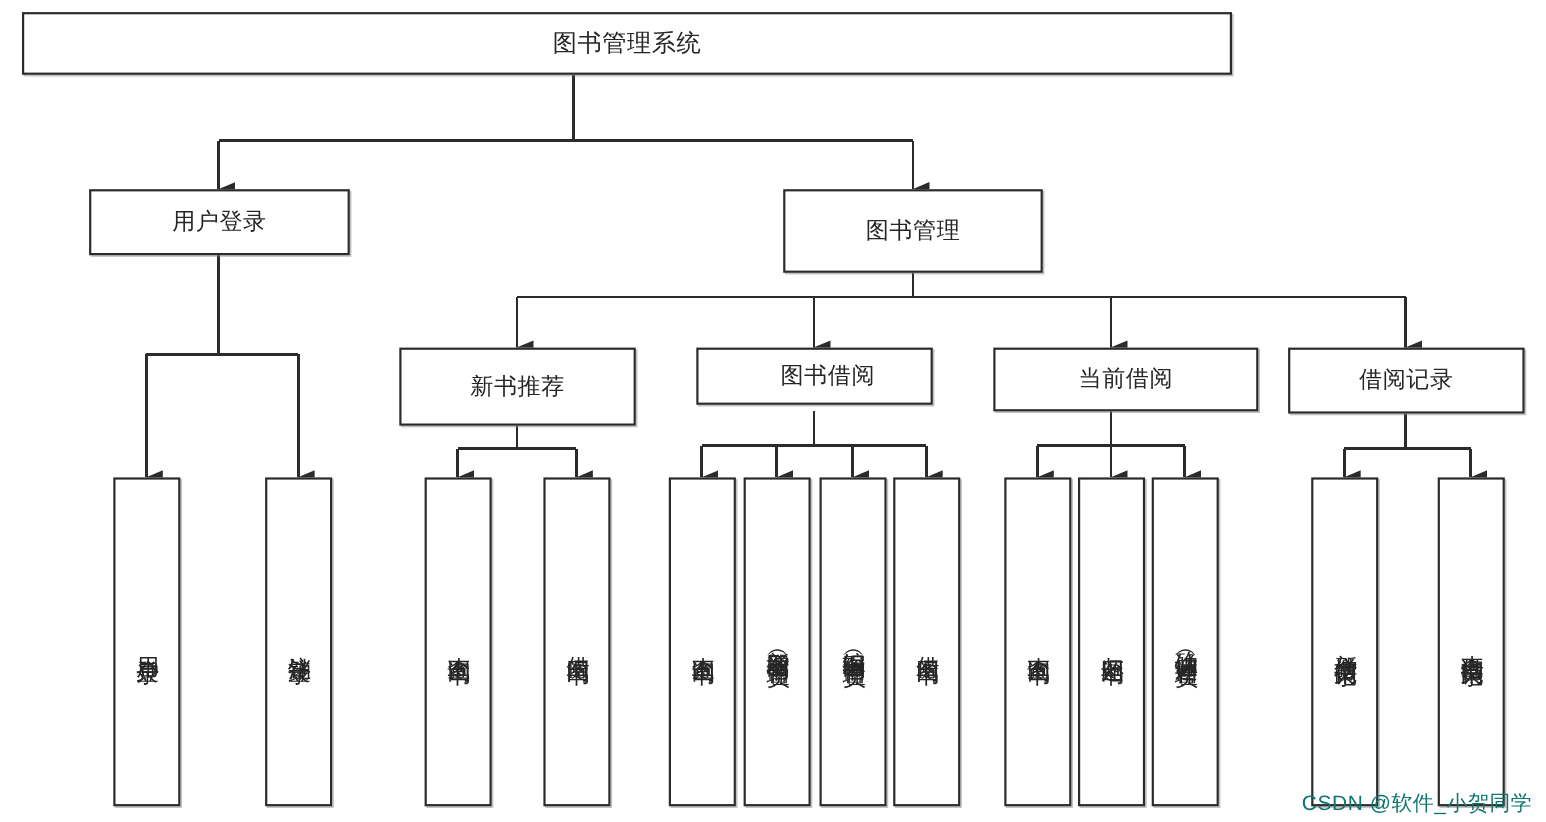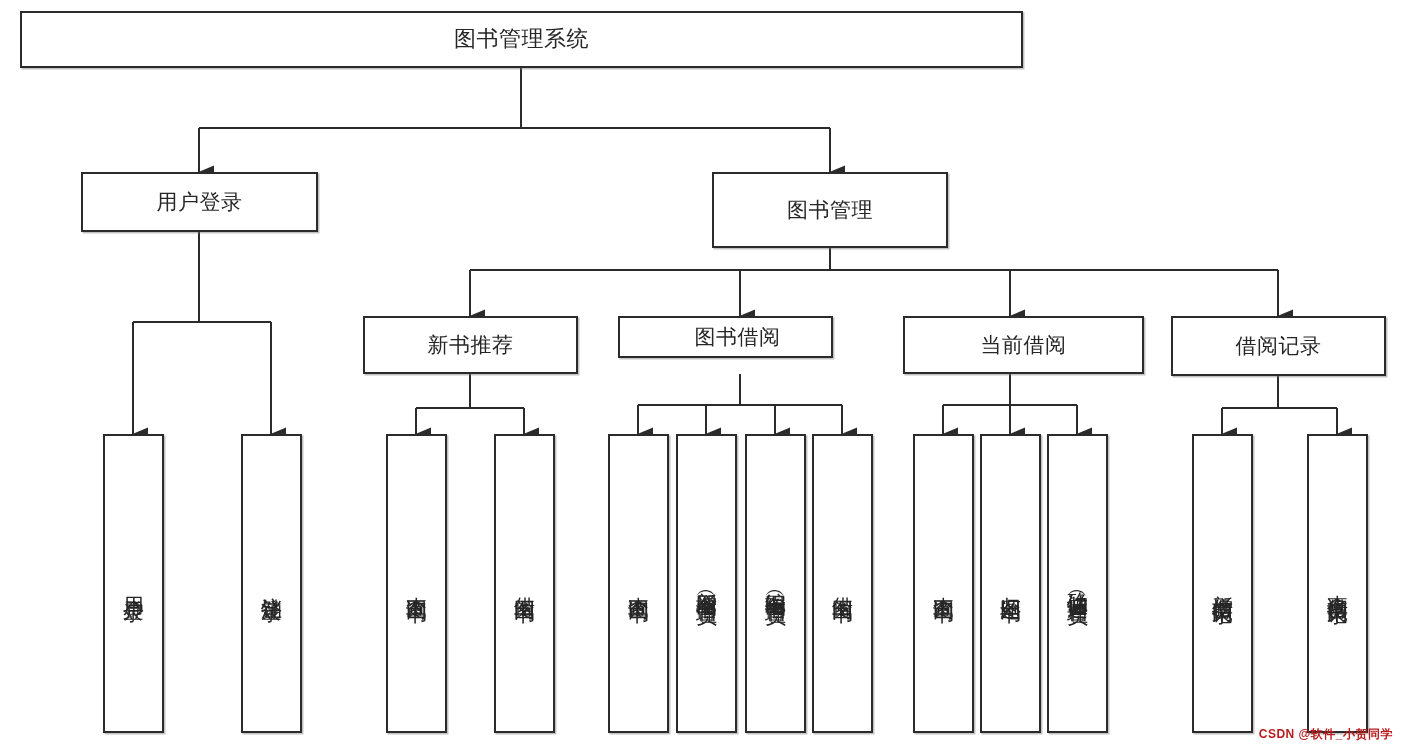--- a/index.html
+++ b/index.html
@@ -63,26 +63,25 @@
     font-size: 21px;
     line-height: 1.42;
     letter-spacing: 2px;
     max-height: 275px;
     white-space: nowrap;
   }
   .watermark {
     position: absolute;
     right: 12px;
     bottom: 4px;
-    font-size: 12px;
-    color: #b91c1c;
+    font-size: 19px;
+    color: #0f766e;
     letter-spacing: 0.5px;
     z-index: 5;
     white-space: nowrap;
-    font-weight: bold;
   }
 </style>
 </head>
 <body>
 
 <div id="canvas">
 
   <svg id="edges" viewBox="0 0 1405 747" width="1405" height="747" xmlns="http://www.w3.org/2000/svg">
     <defs>
       <marker id="arrow" markerWidth="14" markerHeight="16" refX="7" refY="15" orient="auto" markerUnits="userSpaceOnUse">
@@ -127,35 +126,35 @@
       <path d="M1010,405 L1010,434" marker-end="url(#arrow)"></path>
       <path d="M1077,405 L1077,434" marker-end="url(#arrow)"></path>
 
       <path d="M1278,374 L1278,408"></path>
       <path d="M1222,408 L1337,408"></path>
       <path d="M1222,408 L1222,434" marker-end="url(#arrow)"></path>
       <path d="M1337,408 L1337,434" marker-end="url(#arrow)"></path>
     </g>
   </svg>
 
-  <div class="node h root" style="left:20px; top:11px; width:1003px; height:57px;font-family:Liberation Serif, serif;">
+  <div class="node h root" style="left:20px; top:11px; width:1100px; height:57px;font-family:Liberation Serif, serif;">
     <span class="label">图书管理系统</span>
   </div>
 
   <div class="node h" style="left:81px; top:172px; width:237px; height:60px;">
     <span class="label">用户登录</span>
   </div>
   <div class="node h" style="left:712px; top:172px; width:236px; height:76px;">
     <span class="label">图书管理</span>
   </div>
 
-  <div class="node h" style="left:363px; top:316px; width:215px; height:58px;">
+  <div class="node h" style="left:363px; top:316px; width:215px; height:71px;">
     <span class="label">新书推荐</span>
   </div>
-  <div class="node h" style="left:618px; top:316px; width:215px; height:42px;padding-left:24px;">
+  <div class="node h" style="left:633px; top:316px; width:215px; height:52px;padding-left:24px;">
     <span class="label">图书借阅</span>
   </div>
   <div class="node h" style="left:903px; top:316px; width:241px; height:58px;">
     <span class="label">当前借阅</span>
   </div>
   <div class="node h" style="left:1171px; top:316px; width:215px; height:60px;">
     <span class="label">借阅记录</span>
   </div>
 
   <div class="node v" style="left:103px; top:434px; width:61px; height:299px;">

